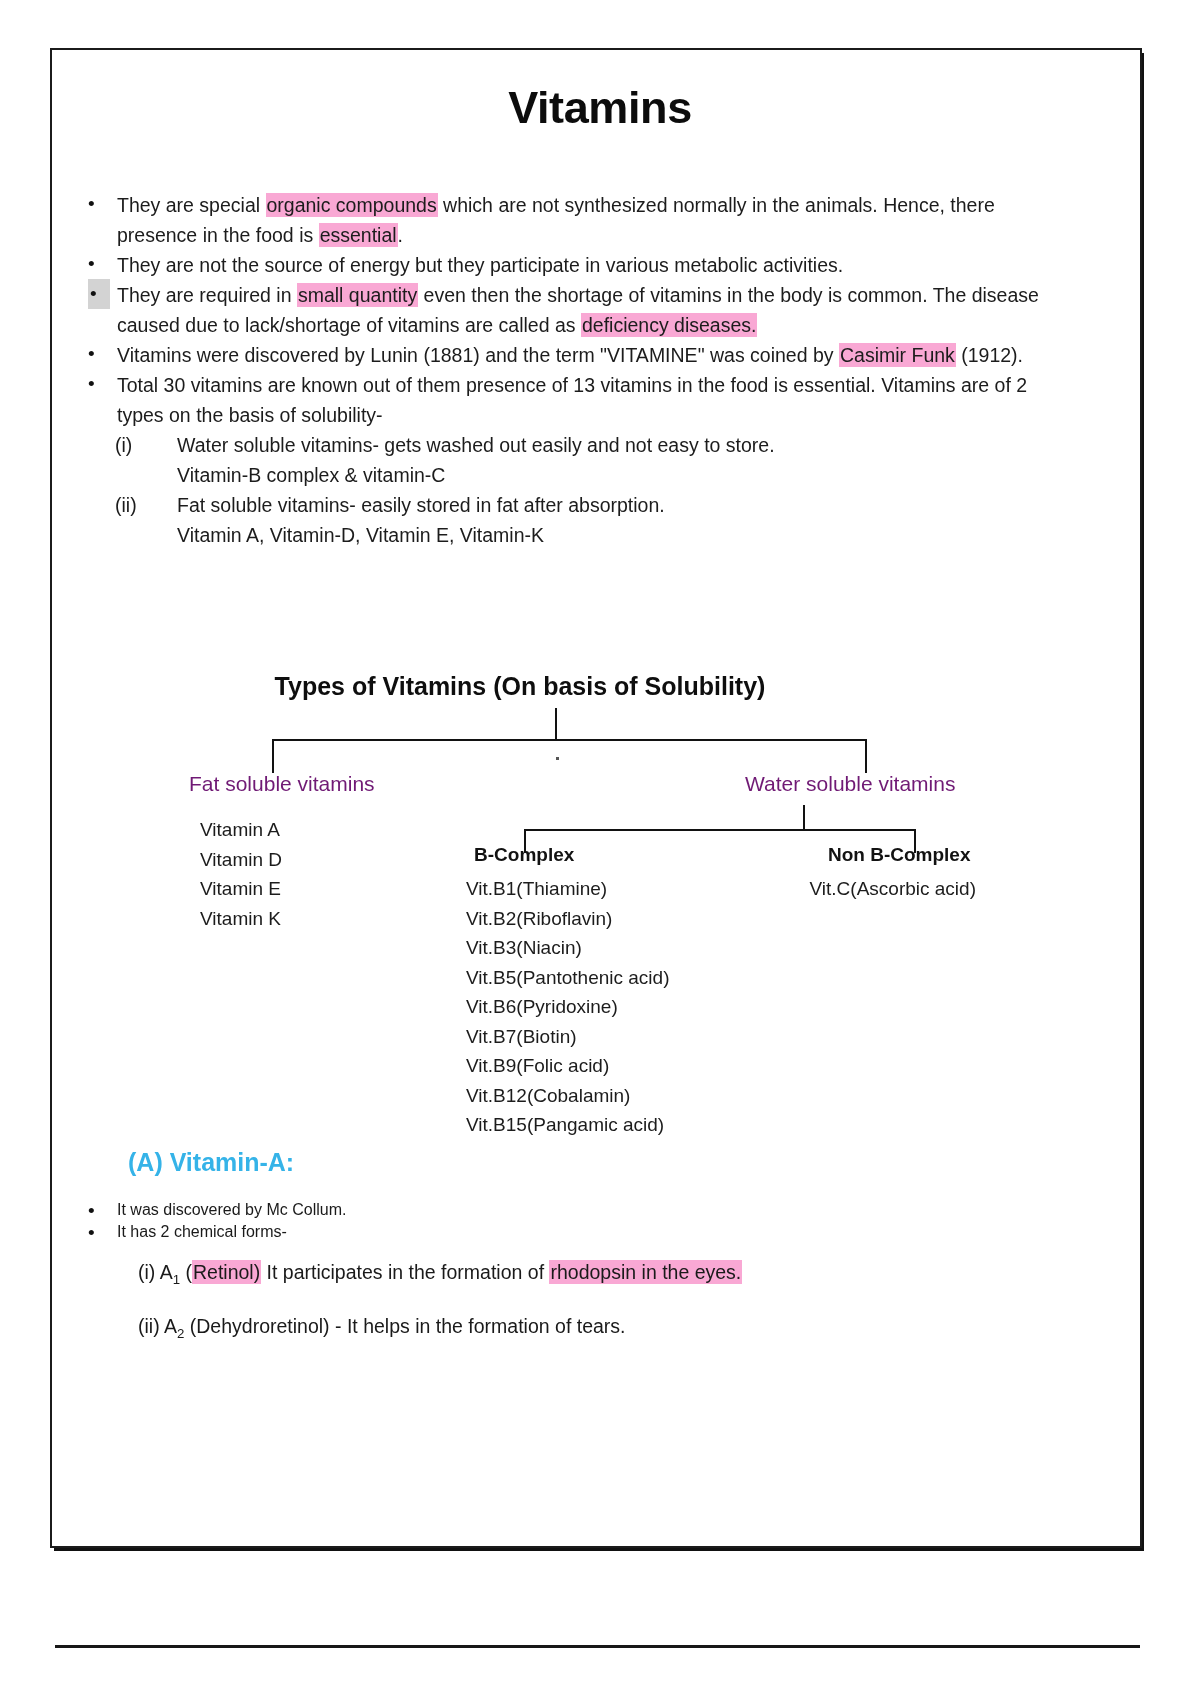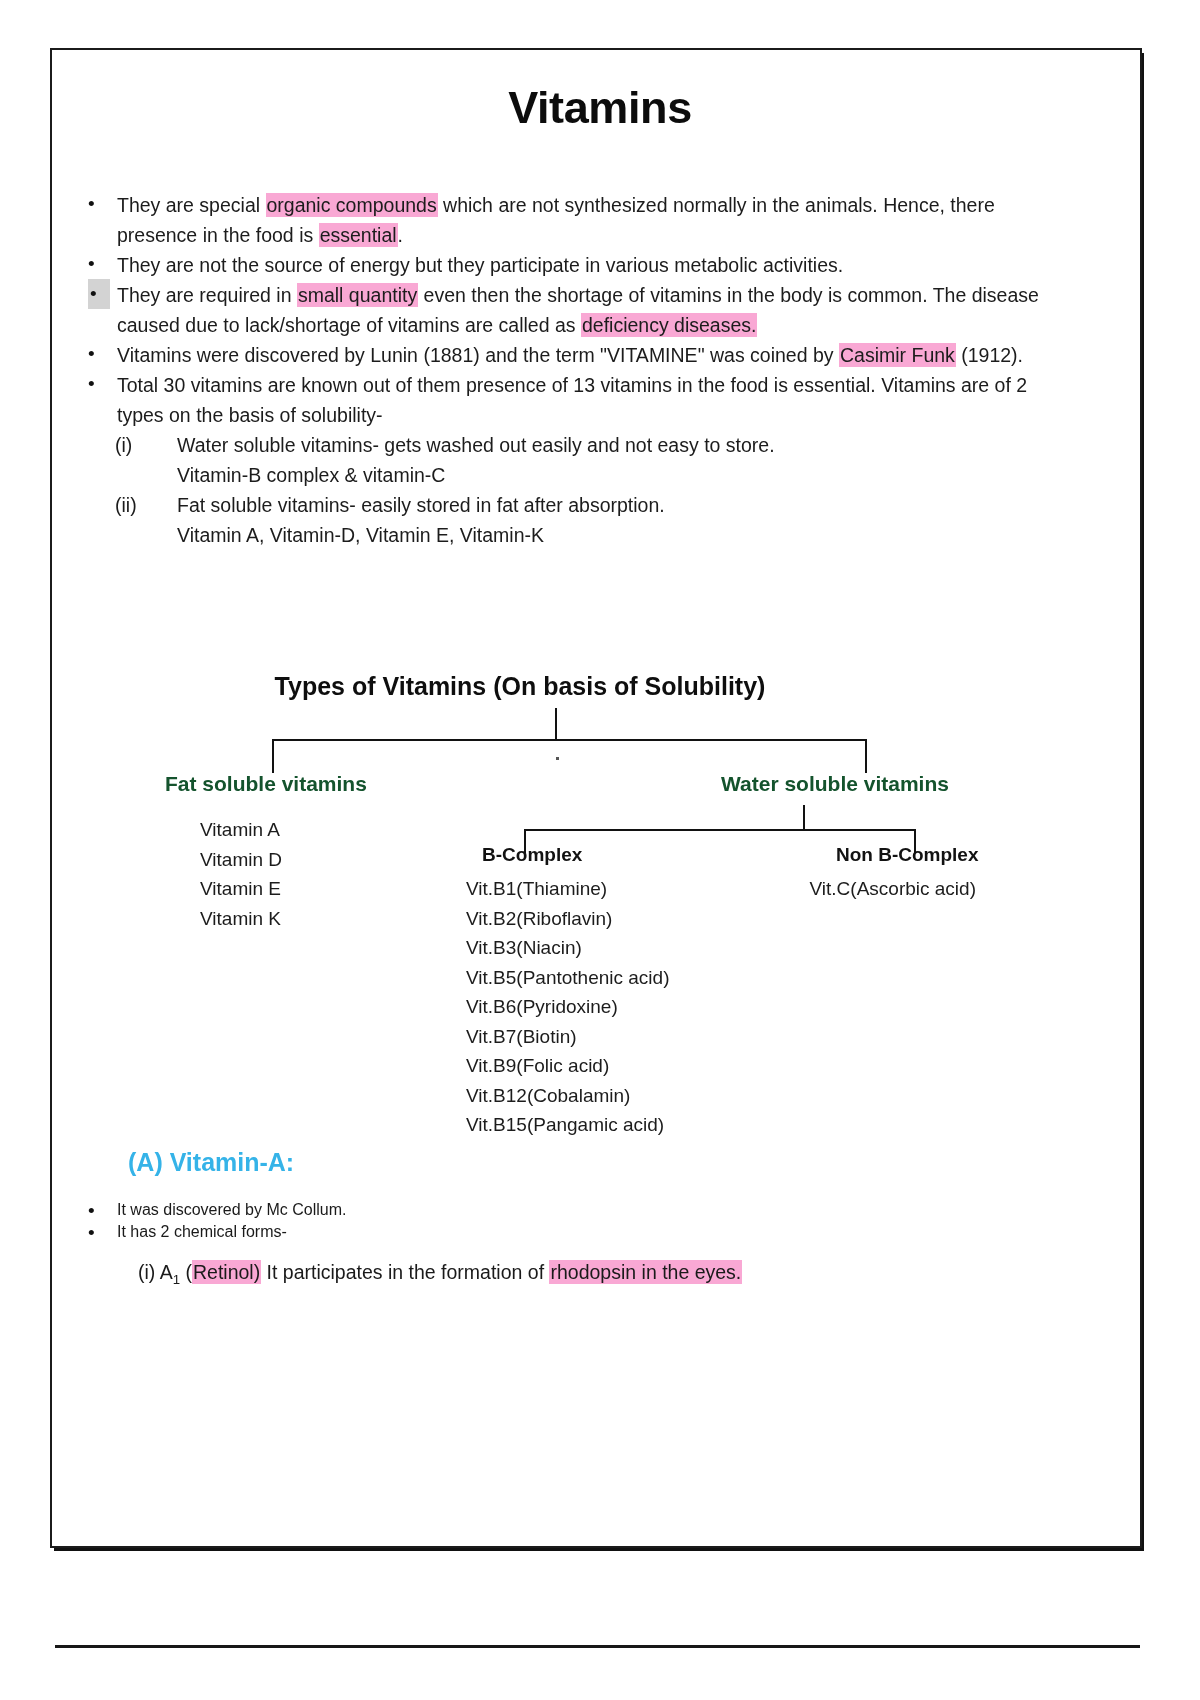--- a/index.html
+++ b/index.html
@@ -130,31 +130,31 @@
     font-weight: bold;
     color: #0e0e0e;
   }
   .ln {
     position: absolute;
     background: #121212;
   }
   .branch-label {
     position: absolute;
     font-size: 21px;
-    font-weight: bold;
-    color: #14532d;
+    font-weight: normal;
+    color: #701a75;
     white-space: nowrap;
+    margin-left: 24px;
   }
   .col-head {
     position: absolute;
     font-size: 19px;
     font-weight: bold;
     color: #121212;
     white-space: nowrap;
-    margin-left: 8px;
   }
   .col-list {
     position: absolute;
     font-size: 19px;
     line-height: 29.5px;
     color: #1c1c1c;
     white-space: nowrap;
   }
   .col-list.centered { text-align: right; white-space: normal; }
   .tiny-dot {
@@ -264,16 +264,17 @@
 </div>
 
 <div class="sec-a">
   <div class="sec-a-head">(A) Vitamin-A:</div>
   <ul class="bullets" id="va-list">
       <li>It was discovered by Mc Collum.</li>
       <li>It has 2 chemical forms-</li>
     </ul>
   <div id="va-forms">
       <div class="sec-a-sub"><span>(i) A<sub>1</sub></span><span> (</span><span class="hl">Retinol)</span><span> It participates in the formation of </span><span class="hl">rhodopsin in the eyes.</span></div>
+      <div class="sec-a-sub"><span>(ii) A<sub>2</sub></span><span> (Dehydroretinol) - It helps in the formation of tears.</span></div>
     </div>
 </div>
 
 <div class="bottom-rule"></div>
 
 </body></html>

